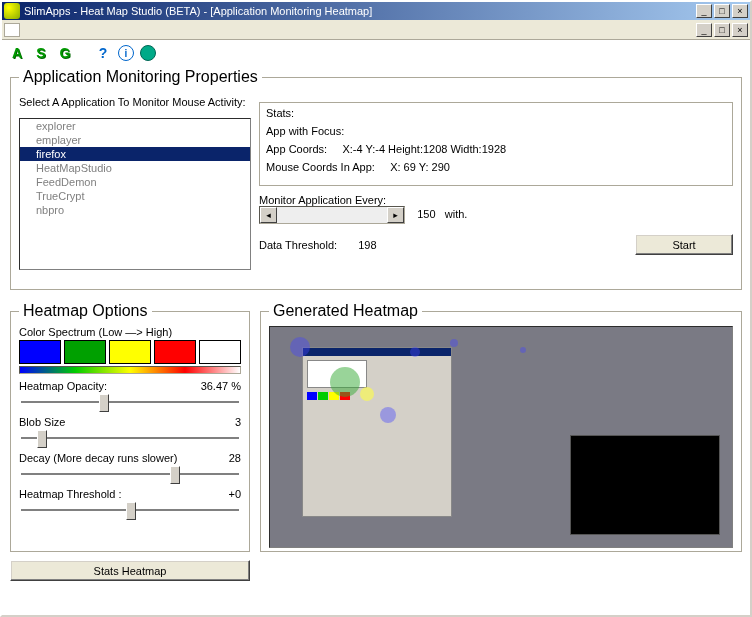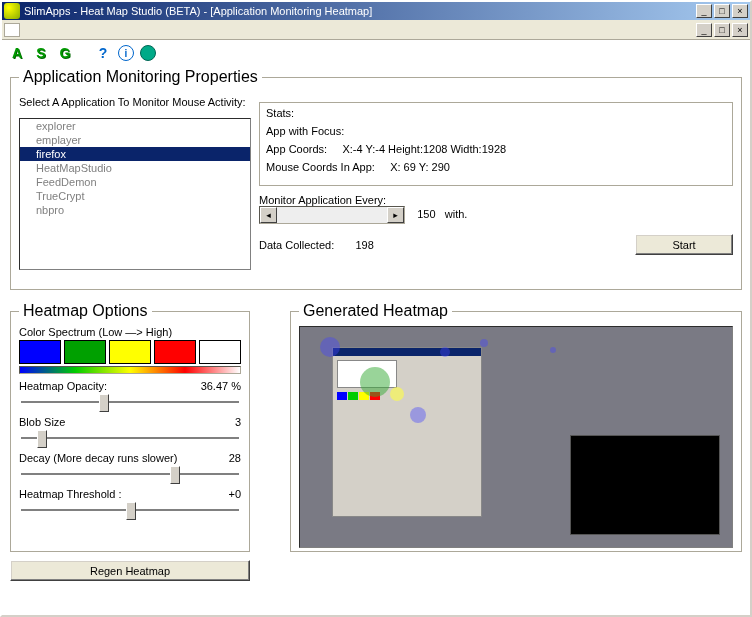--- a/index.html
+++ b/index.html
@@ -161,21 +161,21 @@
     background: linear-gradient(to right,#00f,#0c0,#ff0,#f00,#fff);
     margin: 2px 0 6px 0;
     border:1px inset #aca899;
   }
   .opt-row { margin: 4px 0 0 0; display:flex; justify-content:space-between;}
   .slider {
     margin: 0 0 4px 0; height: 20px; position:relative;
   }
   .slider-track{ position:absolute; left:2px; right:2px; top:9px; height:2px; background:#808080;}
   .slider-thumb{ position:absolute; top:2px; width:10px; height:18px; background:#d4d0c8; border:1px solid #404040; border-top-color:#fff; border-left-color:#fff;}
-  .generated-heatmap { height: 250px; margin-left: 30px;}
+  .generated-heatmap { height: 250px;}
   .mini {
     background:#7a7a84;
     height: 222px;
     border:1px inset #808080;
     position:relative;
     overflow:hidden;
   }
   .mini-app {
     position:absolute; left:32px; top:20px; width:150px; height:170px;
     background:#d4d0c8; border:1px solid #888;
@@ -261,21 +261,21 @@
             <div class="scroll-btn">◂</div>
             <div class="scroll-track"></div>
             <div class="scroll-btn">▸</div>
           </div>
           &nbsp;&nbsp;
           <span>150</span>
           &nbsp;
           <span>with.</span>
         </div>
         <div class="bottom-status">
-          <span>Data Collected:</span>
+          <span>Data Threshold:</span>
           &nbsp;&nbsp;&nbsp;
           <span>198</span>
           <div style="flex:1"></div>
           <button class="btn btn-wide">Start</button>
         </div>
       </div>
     </fieldset>
 
     <div class="lower">
       <div class="left-col">
@@ -352,17 +352,17 @@
             <div class="blob" style="left:140px;top:20px;width:10px;height:10px;background:#44f"></div>
             <div class="blob" style="left:180px;top:12px;width:8px;height:8px;background:#44f"></div>
             <div class="blob" style="left:250px;top:20px;width:6px;height:6px;background:#44f"></div>
             <div class="blob" style="left:110px;top:80px;width:16px;height:16px;background:#44f"></div>
           </div>
         </fieldset>
       </div>
     </div>
 
     <div class="bottom-buttons">
-      <button class="btn regen-btn">Regen Heatmap</button>
+      <button class="btn regen-btn">Stats Heatmap</button>
     </div>
 
   </div>
 </div>
 
 </body></html>

